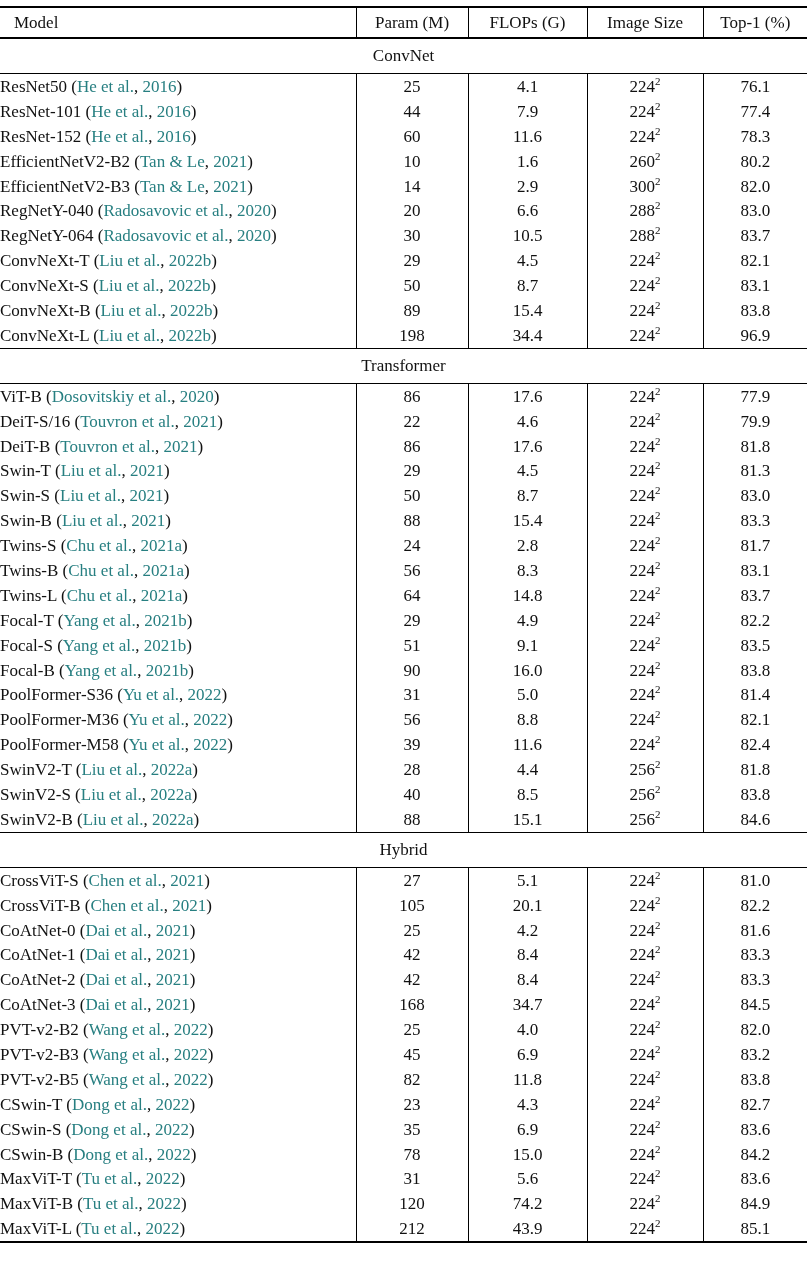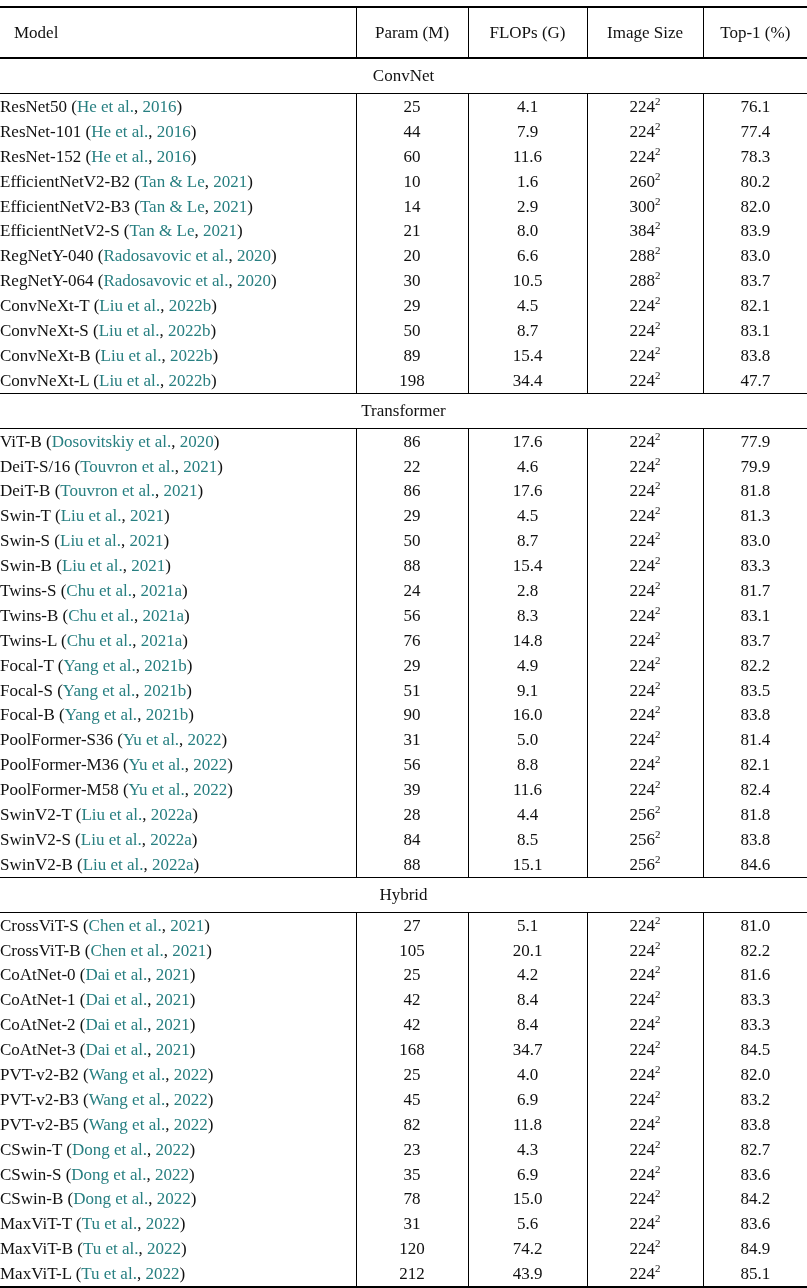--- a/index.html
+++ b/index.html
@@ -20,21 +20,21 @@
     border-collapse: collapse;
     table-layout: fixed;
     border-top: 2px solid #000;
     border-bottom: 2px solid #000;
     font-size: 17px;
   }
   tr.head th {
     border-bottom: 2px solid #000;
     font-weight: normal;
     height: 29px;
-    padding: 10px;
+    padding: 0;
     text-align: center;
     vertical-align: middle;
   }
   tr.head th.model-col {
     text-align: left;
     padding-left: 14px;
   }
   tr.section-row td {
     border-top: 1.5px solid #000;
     border-bottom: 1.5px solid #000;
@@ -114,27 +114,20 @@
         <td class="top1-cell bl">80.2</td>
       </tr>
       <tr class="data">
         <td class="model-cell"><span>EfficientNetV2-B3</span><span> (</span><span class="cite">Tan &amp; Le</span><span>, </span><span class="cite">2021</span><span>)</span></td>
         <td class="num-cell bl">14</td>
         <td class="num-cell bl">2.9</td>
         <td class="num-cell bl"><span>300</span><sup class="sq">2</sup></td>
         <td class="top1-cell bl">82.0</td>
       </tr>
       <tr class="data">
-        <td class="model-cell"><span>EfficientNetV2-S</span><span> (</span><span class="cite">Tan &amp; Le</span><span>, </span><span class="cite">2021</span><span>)</span></td>
-        <td class="num-cell bl">21</td>
-        <td class="num-cell bl">8.0</td>
-        <td class="num-cell bl"><span>384</span><sup class="sq">2</sup></td>
-        <td class="top1-cell bl">83.9</td>
-      </tr>
-      <tr class="data">
         <td class="model-cell"><span>RegNetY-040</span><span> (</span><span class="cite">Radosavovic et al.</span><span>, </span><span class="cite">2020</span><span>)</span></td>
         <td class="num-cell bl">20</td>
         <td class="num-cell bl">6.6</td>
         <td class="num-cell bl"><span>288</span><sup class="sq">2</sup></td>
         <td class="top1-cell bl">83.0</td>
       </tr>
       <tr class="data">
         <td class="model-cell"><span>RegNetY-064</span><span> (</span><span class="cite">Radosavovic et al.</span><span>, </span><span class="cite">2020</span><span>)</span></td>
         <td class="num-cell bl">30</td>
         <td class="num-cell bl">10.5</td>
@@ -160,21 +153,21 @@
         <td class="num-cell bl">89</td>
         <td class="num-cell bl">15.4</td>
         <td class="num-cell bl"><span>224</span><sup class="sq">2</sup></td>
         <td class="top1-cell bl">83.8</td>
       </tr>
       <tr class="data">
         <td class="model-cell"><span>ConvNeXt-L</span><span> (</span><span class="cite">Liu et al.</span><span>, </span><span class="cite">2022b</span><span>)</span></td>
         <td class="num-cell bl">198</td>
         <td class="num-cell bl">34.4</td>
         <td class="num-cell bl"><span>224</span><sup class="sq">2</sup></td>
-        <td class="top1-cell bl">47.7</td>
+        <td class="top1-cell bl">96.9</td>
       </tr>
       <tr class="section-row">
         <td colspan="5">Transformer</td>
       </tr>
       <tr class="data">
         <td class="model-cell"><span>ViT-B</span><span> (</span><span class="cite">Dosovitskiy et al.</span><span>, </span><span class="cite">2020</span><span>)</span></td>
         <td class="num-cell bl">86</td>
         <td class="num-cell bl">17.6</td>
         <td class="num-cell bl"><span>224</span><sup class="sq">2</sup></td>
         <td class="top1-cell bl">77.9</td>
@@ -223,21 +216,21 @@
       </tr>
       <tr class="data">
         <td class="model-cell"><span>Twins-B</span><span> (</span><span class="cite">Chu et al.</span><span>, </span><span class="cite">2021a</span><span>)</span></td>
         <td class="num-cell bl">56</td>
         <td class="num-cell bl">8.3</td>
         <td class="num-cell bl"><span>224</span><sup class="sq">2</sup></td>
         <td class="top1-cell bl">83.1</td>
       </tr>
       <tr class="data">
         <td class="model-cell"><span>Twins-L</span><span> (</span><span class="cite">Chu et al.</span><span>, </span><span class="cite">2021a</span><span>)</span></td>
-        <td class="num-cell bl">76</td>
+        <td class="num-cell bl">64</td>
         <td class="num-cell bl">14.8</td>
         <td class="num-cell bl"><span>224</span><sup class="sq">2</sup></td>
         <td class="top1-cell bl">83.7</td>
       </tr>
       <tr class="data">
         <td class="model-cell"><span>Focal-T</span><span> (</span><span class="cite">Yang et al.</span><span>, </span><span class="cite">2021b</span><span>)</span></td>
         <td class="num-cell bl">29</td>
         <td class="num-cell bl">4.9</td>
         <td class="num-cell bl"><span>224</span><sup class="sq">2</sup></td>
         <td class="top1-cell bl">82.2</td>
@@ -279,21 +272,21 @@
       </tr>
       <tr class="data">
         <td class="model-cell"><span>SwinV2-T</span><span> (</span><span class="cite">Liu et al.</span><span>, </span><span class="cite">2022a</span><span>)</span></td>
         <td class="num-cell bl">28</td>
         <td class="num-cell bl">4.4</td>
         <td class="num-cell bl"><span>256</span><sup class="sq">2</sup></td>
         <td class="top1-cell bl">81.8</td>
       </tr>
       <tr class="data">
         <td class="model-cell"><span>SwinV2-S</span><span> (</span><span class="cite">Liu et al.</span><span>, </span><span class="cite">2022a</span><span>)</span></td>
-        <td class="num-cell bl">84</td>
+        <td class="num-cell bl">40</td>
         <td class="num-cell bl">8.5</td>
         <td class="num-cell bl"><span>256</span><sup class="sq">2</sup></td>
         <td class="top1-cell bl">83.8</td>
       </tr>
       <tr class="data">
         <td class="model-cell"><span>SwinV2-B</span><span> (</span><span class="cite">Liu et al.</span><span>, </span><span class="cite">2022a</span><span>)</span></td>
         <td class="num-cell bl">88</td>
         <td class="num-cell bl">15.1</td>
         <td class="num-cell bl"><span>256</span><sup class="sq">2</sup></td>
         <td class="top1-cell bl">84.6</td>

